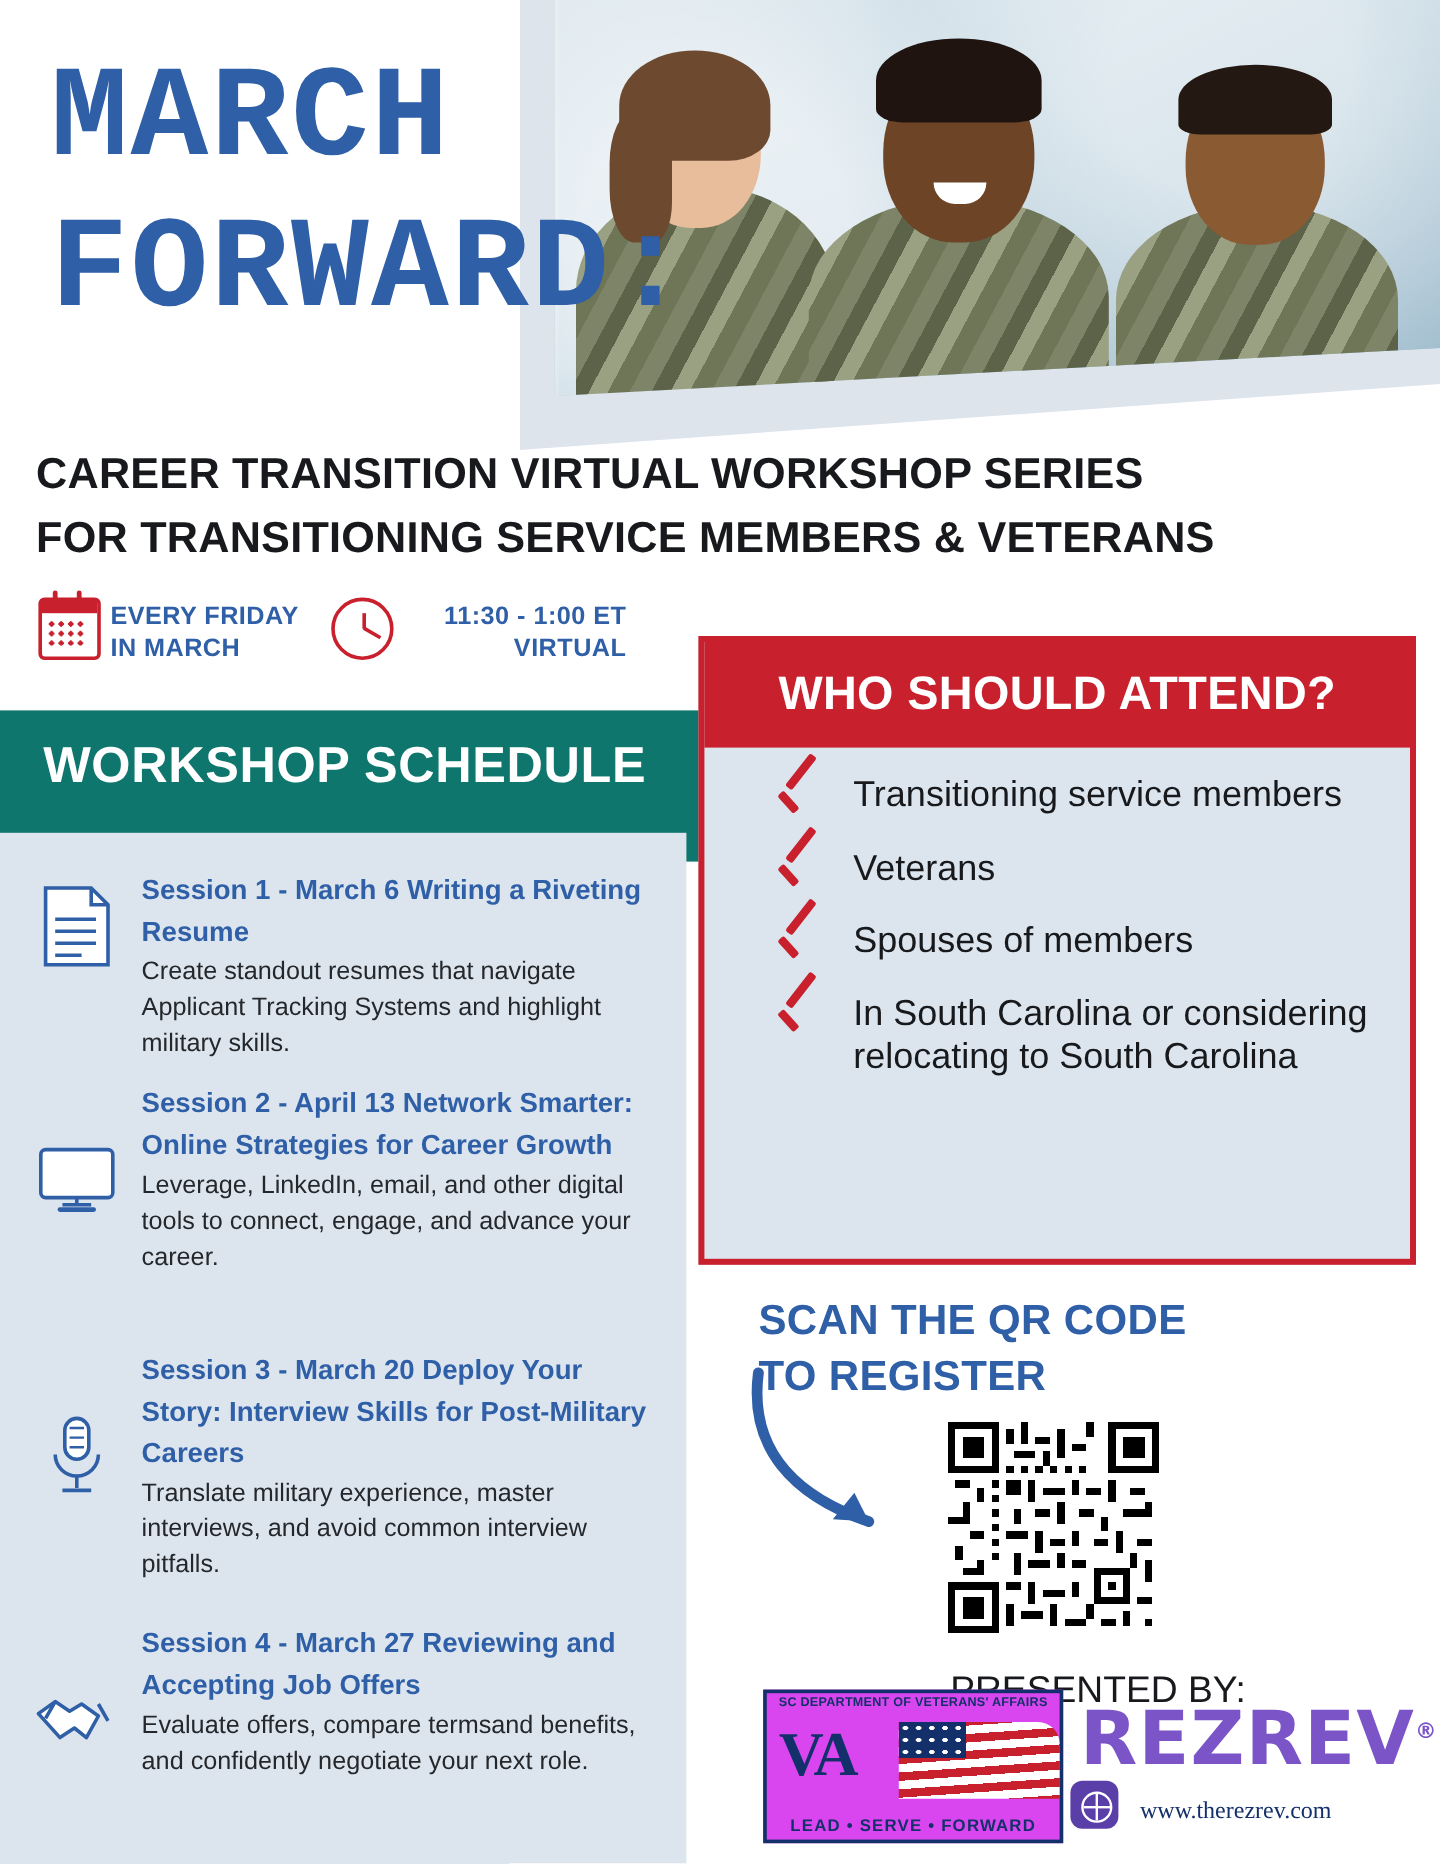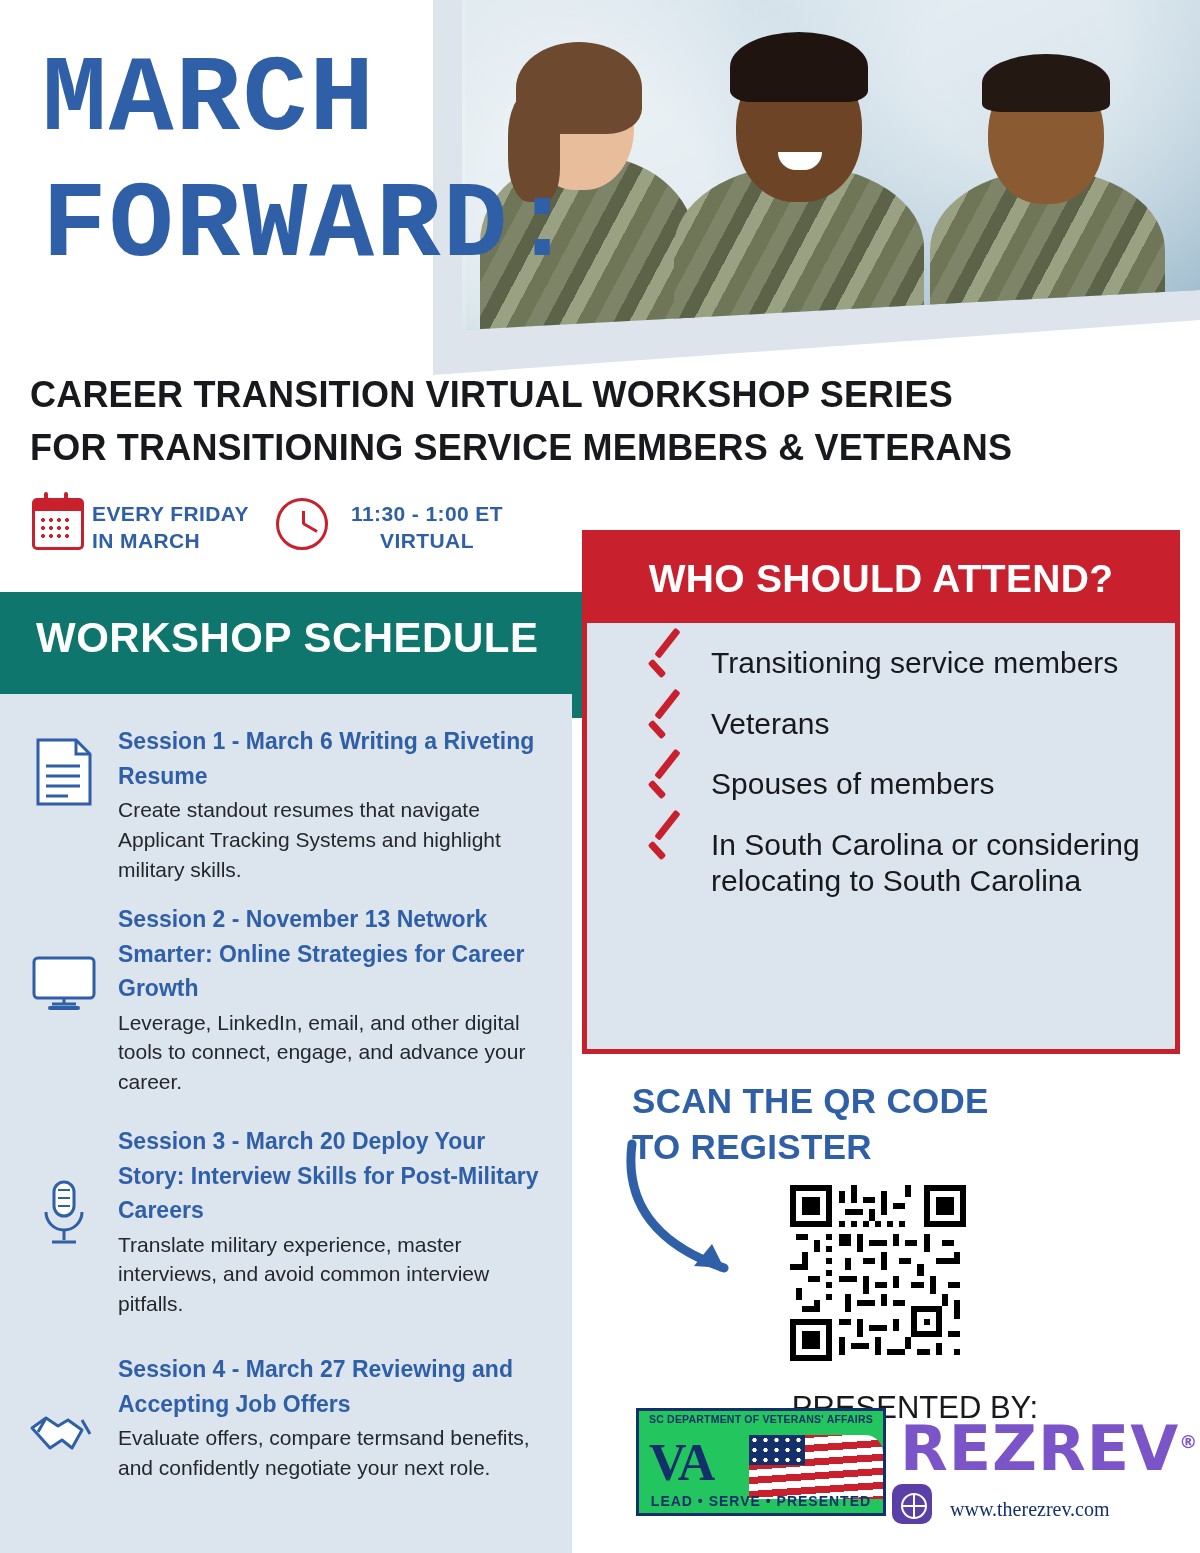--- a/index.html
+++ b/index.html
@@ -76,21 +76,21 @@
   .cal .dots{position:absolute;left:4px;top:15px;width:32px;height:22px;
     background-image:radial-gradient(#c8202d 36%,transparent 38%);
     background-size:8px 8px;}
   .cal .tick{position:absolute;top:-9px;width:4px;height:9px;background:#c8202d;border-radius:2px;}
   .cal .t1{left:9px;} .cal .t2{left:29px;}
   .clk{left:244px;top:6px;border:3px solid #c8202d;border-radius:50%;background:#fff;}
   .clk .h{position:absolute;left:50%;top:22%;width:3px;height:28%;background:#c8202d;transform-origin:bottom center;}
   .clk .m{position:absolute;left:50%;top:16%;width:3px;height:34%;background:#c8202d;transform-origin:bottom center;transform:rotate(120deg);}
   .info-txt{position:absolute;color:#2f5fa7;font-weight:800;font-size:21px;line-height:1.3;letter-spacing:.4px;}
   .info-date{left:60px;top:8px;width:180px;}
-  .info-time{left:300px;top:8px;width:190px;text-align:center;}
+  .info-time{left:300px;top:8px;width:190px;text-align:right;}
 
   
   .sched-head{position:absolute;left:0;top:592px;width:572px;height:126px;background:#0f766e;padding-left:44px;}
   .sched-head span{position:absolute;left:36px;top:22px;color:#fff;font-weight:800;font-size:42px;letter-spacing:.5px;}
   .sched-body{position:absolute;left:0;top:694px;width:572px;height:859px;background:#dce5ee;}
   .sess{position:absolute;left:118px;width:430px;}
   .sess .hd{color:#2f5fa7;font-weight:800;font-size:23px;line-height:1.5;}
   .sess .bd{color:#24272b;font-size:21px;line-height:1.42;margin-top:2px;}
   .s1{top:30px;} .s2{top:208px;} .s3{top:430px;} .s4{top:658px;}
   .sicon{position:absolute;left:26px;width:76px;height:76px;}
@@ -106,21 +106,21 @@
   .chk:before{left:4px;top:16px;width:20px;height:7px;transform:rotate(48deg);}
   .chk:after{left:14px;top:4px;width:34px;height:7px;transform:rotate(-52deg);transform-origin:left center;}
 
   
   .scan{position:absolute;left:632px;top:1078px;width:570px;text-align:left;
     color:#2f5fa7;font-weight:800;font-size:35px;line-height:1.3;letter-spacing:.3px;}
   .arrow{position:absolute;left:620px;top:1128px;width:160px;height:160px;}
   .qr{position:absolute;left:790px;top:1185px;width:176px;height:176px;background:#fff;}
   .presented{position:absolute;left:700px;top:1390px;width:430px;text-align:center;color:#17191c;font-size:31px;}
   
-  .valogo{position:absolute;left:636px;top:1408px;width:250px;height:108px;border:3px solid #14306b;box-sizing:border-box;background:#22c55e;}
+  .valogo{position:absolute;left:636px;top:1408px;width:250px;height:128px;border:3px solid #14306b;box-sizing:border-box;background:#d946ef;}
   .valogo .top{position:absolute;left:0;top:0;width:100%;height:18px;color:#14306b;font-size:10.5px;font-weight:700;text-align:center;letter-spacing:.2px;padding-top:2px;box-sizing:border-box;}
   .valogo .va{position:absolute;left:10px;top:22px;font-size:52px;font-weight:800;color:#14306b;font-family:"Liberation Serif",serif;letter-spacing:-2px;}
   .valogo .flag{position:absolute;left:110px;top:24px;width:134px;height:64px;overflow:hidden;
     background:repeating-linear-gradient(176deg,#c8202d 0 7px,#fff 7px 14px);border-radius:0 18px 0 0;}
   .valogo .canton{position:absolute;left:0;top:0;width:56px;height:30px;background:#14306b;
     background-image:radial-gradient(#fff 26%,transparent 28%);background-size:11px 10px;}
   .valogo .bot{position:absolute;left:0;bottom:4px;width:100%;text-align:center;color:#14306b;font-size:14px;font-weight:700;letter-spacing:1px;}
   
   .rezrev{position:absolute;left:900px;top:1412px;font-size:62px;font-weight:700;color:#7b54c8;letter-spacing:1px;font-family:"DejaVu Sans",sans-serif;}
   .rezrev sup{font-size:18px;vertical-align:super;}
@@ -199,21 +199,21 @@
   </div>
 
   <div class="sicon" style="top:250px">
     <svg viewBox="0 0 76 76" width="76" height="76">
       <rect x="8" y="14" width="60" height="40" rx="4" fill="#fff" stroke="#2f5fa7" stroke-width="3"></rect>
       <path d="M26 60h24M38 54v6" stroke="#2f5fa7" stroke-width="3" fill="none"></path>
       <rect x="22" y="62" width="32" height="4" rx="2" fill="#2f5fa7"></rect>
     </svg>
   </div>
   <div class="sess s2">
-    <div class="hd">Session 2 - November 13 Network Smarter: Online Strategies for Career Growth</div>
+    <div class="hd">Session 2 - April 13 Network Smarter: Online Strategies for Career Growth</div>
     <div class="bd">Leverage, LinkedIn, email, and other digital tools to connect, engage, and advance your career.</div>
   </div>
 
   <div class="sicon" style="top:480px">
     <svg viewBox="0 0 76 76" width="76" height="76">
       <rect x="28" y="8" width="20" height="34" rx="10" fill="#fff" stroke="#2f5fa7" stroke-width="3"></rect>
       <path d="M20 38a18 18 0 0 0 36 0" fill="none" stroke="#2f5fa7" stroke-width="3"></path>
       <path d="M38 56v10M26 68h24" stroke="#2f5fa7" stroke-width="3" fill="none"></path>
       <g stroke="#2f5fa7" stroke-width="2">
           <path d="M32 16h12"></path>
@@ -378,20 +378,20 @@
 </div>
 
 <div class="presented">PRESENTED BY:</div>
 
 <div class="valogo">
   <div class="top">SC DEPARTMENT OF VETERANS' AFFAIRS</div>
   <div class="va">VA</div>
   <div class="flag">
       <div class="canton"></div>
     </div>
-  <div class="bot">LEAD • SERVE • PRESENTED</div>
+  <div class="bot">LEAD • SERVE • FORWARD</div>
 </div>
 
 <div class="rezrev">
   <span>REZREV</span><sup>®</sup>
 </div>
 <div class="globe"></div>
 <div class="site">www.therezrev.com</div>
 
 </body></html>

